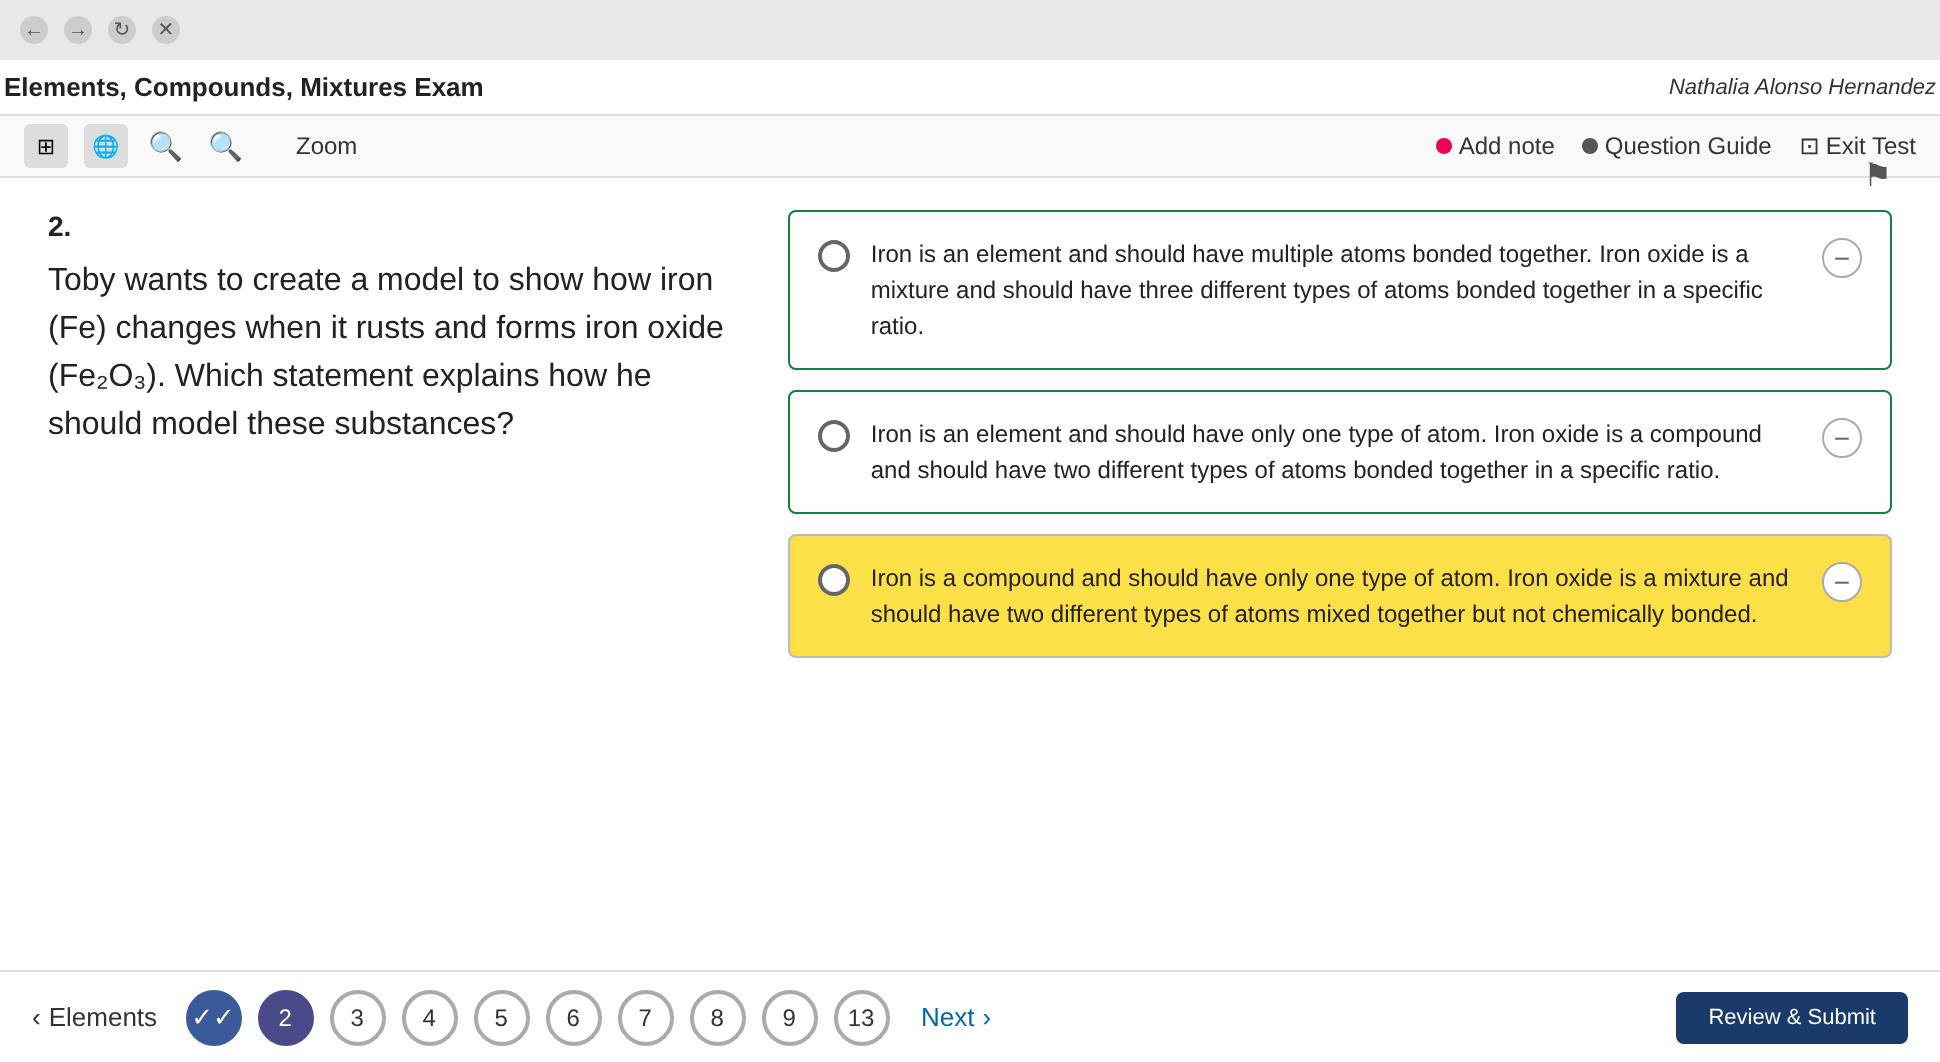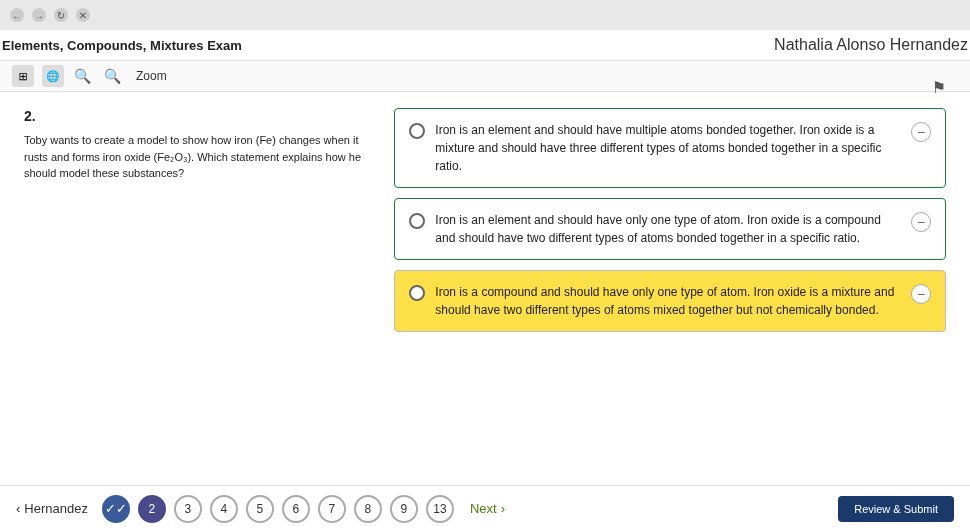--- a/index.html
+++ b/index.html
@@ -43,43 +43,44 @@
       padding: 6px 2px;
       border-bottom: 1px solid #ddd;
       background: #fff;
     }
     .top-bar-left {
       font-size: 13px;
       font-weight: bold;
       color: #222;
     }
     .top-bar-right {
-      font-size: 16px;
+      font-size: 11px;
       color: #333;
+      font-style: italic;
     }
 
     .toolbar {
       display: flex;
       align-items: center;
       padding: 4px 12px;
       border-bottom: 1px solid #e0e0e0;
       background: #f9f9f9;
       gap: 8px;
     }
     .toolbar-icon {
       width: 22px; height: 22px;
       background: #ddd;
       border-radius: 3px;
       display: flex; align-items: center; justify-content: center;
       font-size: 11px; cursor: pointer;
     }
     .toolbar-zoom {
       font-size: 12px;
       color: #333;
-      margin-left: 4px;
+      margin-left: 16px;
     }
     .toolbar-right {
       margin-left: auto;
       display: flex;
       align-items: center;
       gap: 14px;
       font-size: 12px;
       color: #333;
     }
     .toolbar-right span {
@@ -99,21 +100,21 @@
     .question-left {
       flex: 0 0 38%;
     }
     .question-number {
       font-size: 14px;
       font-weight: bold;
       color: #222;
       margin-bottom: 8px;
     }
     .question-text {
-      font-size: 11px;
+      font-size: 16px;
       color: #222;
       line-height: 1.5;
     }
     .flag-icon {
       position: absolute;
       right: 24px;
       top: 78px;
       font-size: 16px;
       color: #555;
     }
@@ -205,21 +206,21 @@
       background: #4a4a8a;
       border-color: #4a4a8a;
       color: #fff;
     }
     .page-num.checked::after {
       content: '✓';
     }
 
     .next-btn {
       display: flex; align-items: center; gap: 4px;
-      font-size: 13px; color: #4d7c0f; cursor: pointer;
+      font-size: 13px; color: #0369a1; cursor: pointer;
       margin-left: 8px;
     }
 
     .review-submit-btn {
       margin-left: auto;
       background: #1a3a6b;
       color: #fff;
       border: none;
       border-radius: 4px;
       padding: 7px 16px;
@@ -243,20 +244,34 @@
     <div class="top-bar-left">Elements, Compounds, Mixtures Exam</div>
     <div class="top-bar-right">Nathalia Alonso Hernandez</div>
   </div>
 
   <div class="toolbar">
     <div class="toolbar-icon">⊞</div>
     <div class="toolbar-icon">🌐</div>
     <div class="toolbar-icon" style="background:none;font-size:14px;">🔍</div>
     <div class="toolbar-icon" style="background:none;font-size:14px;">🔍</div>
     <span class="toolbar-zoom">Zoom</span>
+    <div class="toolbar-right">
+      <span>
+        <span class="dot-red"></span>
+        <span>Add note</span>
+      </span>
+      <span>
+        <span class="dot-gray"></span>
+        <span>Question Guide</span>
+      </span>
+      <span>
+        <span style="font-size:12px;">⊡</span>
+        <span>Exit Test</span>
+      </span>
+    </div>
   </div>
 
   <div class="exam-body">
 
     <div class="flag-icon">⚑</div>
 
     <div class="question-left">
       <div class="question-number">2.</div>
       <div class="question-text">Toby wants to create a model to show how iron (Fe) changes when it rusts and forms iron oxide (Fe₂O₃). Which statement explains how he should model these substances?</div>
     </div>
@@ -281,21 +296,21 @@
         <div class="minus-btn">−</div>
       </div>
 
     </div>
   </div>
 
   <div class="bottom-bar">
 
     <div class="prev-btn">
       <span>‹</span>
-      <span>Hernandez</span>
+      <span>Elements</span>
     </div>
 
     <div class="page-num checked" style="font-size:13px;background:#3a5a9a;border-color:#3a5a9a;color:#fff;">✓</div>
 
     <div class="page-num active">2</div>
 
     <div class="page-num">3</div>
     <div class="page-num">4</div>
     <div class="page-num">5</div>
     <div class="page-num">6</div>

